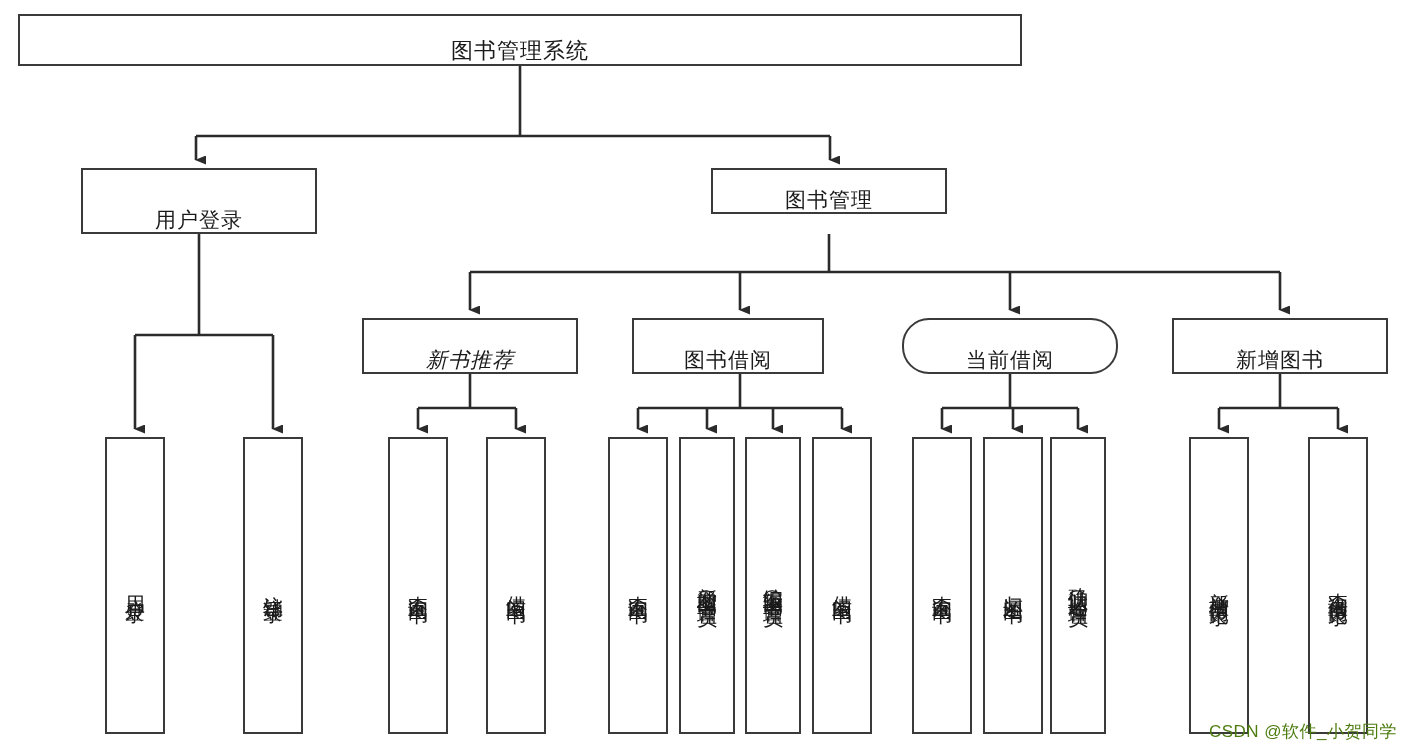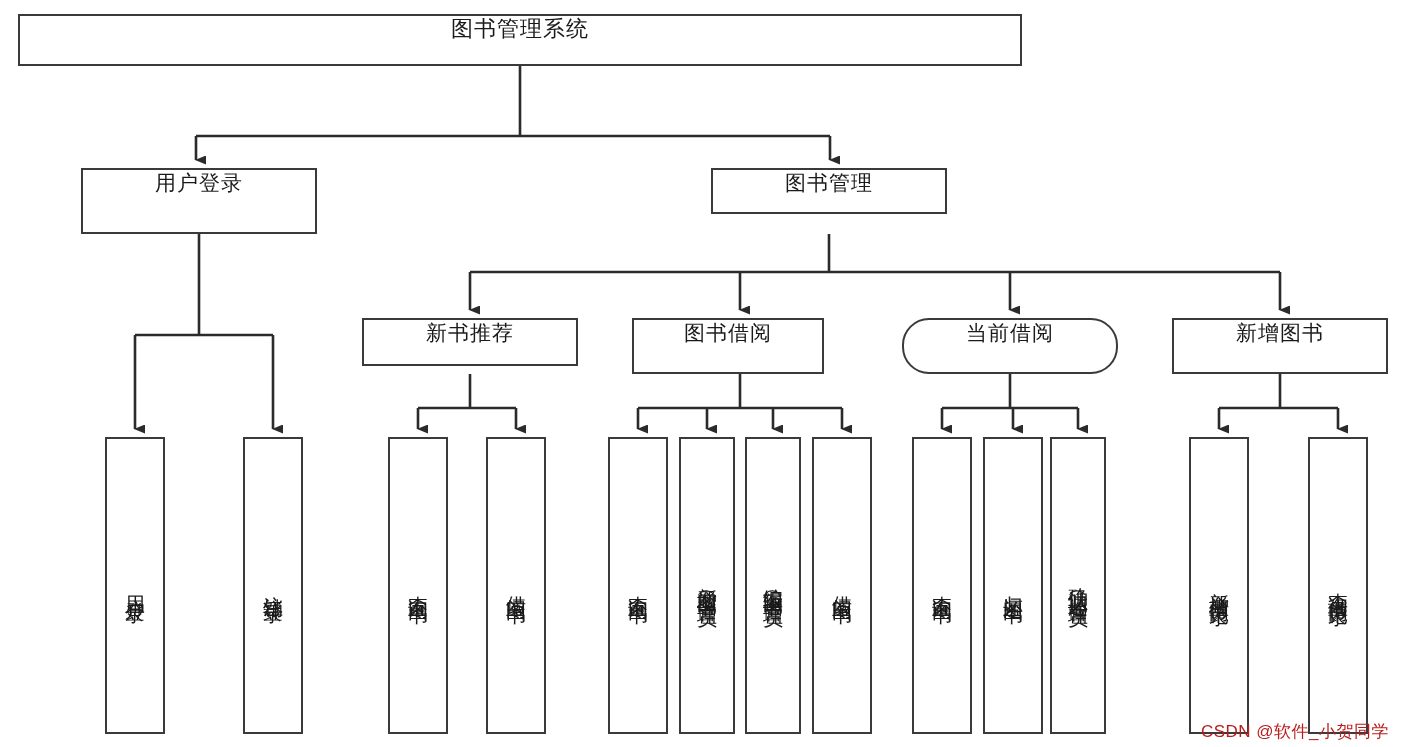--- a/index.html
+++ b/index.html
@@ -21,21 +21,21 @@
     width:1405px;
     height:747px;
     pointer-events:none;
   }
   .node{
     position:absolute;
     box-sizing:border-box;
     background:#ffffff;
     border:2.5px solid #3a3a3a;
     display:flex;
-    align-items:flex-start;
+    align-items:flex-end;
     justify-content:center;
     text-align:center;
   }
   .node.horizontal{
     font-size:21px;
     letter-spacing:1px;
     line-height:1.2;
   }
   .node.root{
     font-size:22px;
@@ -50,24 +50,24 @@
     writing-mode:vertical-rl;
     text-orientation:upright;
     -webkit-writing-mode:vertical-rl;
     letter-spacing:3px;
     line-height:1.05;
     white-space:nowrap;
     display:block;
   }
   .watermark{
     position:absolute;
-    right:16px;
+    right:8px;
     bottom:4px;
     font-size:17px;
-    color:#b91c1c;
+    color:#4d7c0f;
     white-space:nowrap;
     letter-spacing:0.5px;
     pointer-events:none;
   }
 </style>
 </head>
 <body>
 
 <div id="diagram-canvas">
 
@@ -125,21 +125,21 @@
     <span>图书管理系统</span>
   </div>
 
   <div class="node horizontal" style="left: 81px; top: 168px; width: 236px; height: 66px;">
     <span>用户登录</span>
   </div>
   <div class="node horizontal" style="left: 711px; top: 168px; width: 236px; height: 46px;">
     <span>图书管理</span>
   </div>
 
-  <div class="node horizontal" style="left: 362px; top: 318px; width: 216px; height: 48px;">
+  <div class="node horizontal" style="left: 362px; top: 318px; width: 216px; height: 56px; font-style: italic;">
     <span>新书推荐</span>
   </div>
   <div class="node horizontal" style="left: 632px; top: 318px; width: 192px; height: 56px;">
     <span>图书借阅</span>
   </div>
   <div class="node horizontal" style="left: 902px; top: 318px; width: 216px; height: 56px; border-radius: 27px;">
     <span>当前借阅</span>
   </div>
   <div class="node horizontal" style="left: 1172px; top: 318px; width: 216px; height: 56px;">
     <span>新增图书</span>

